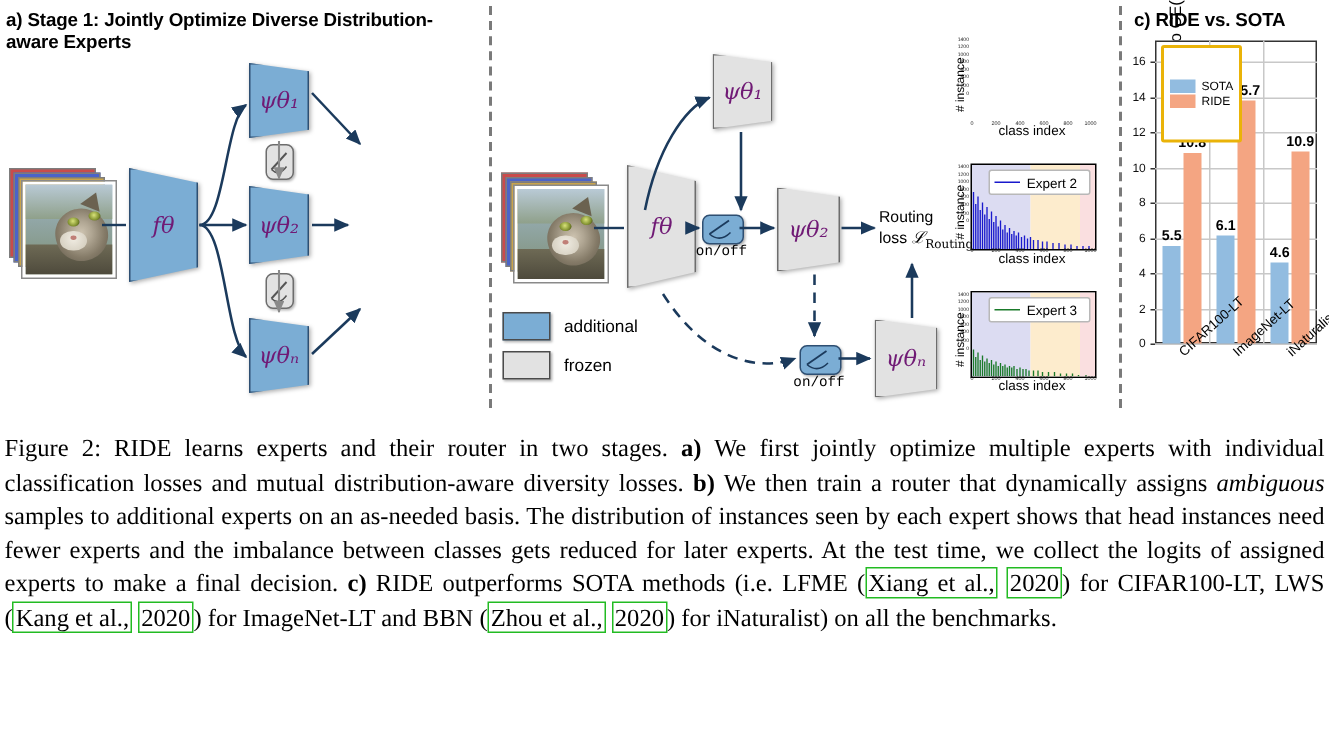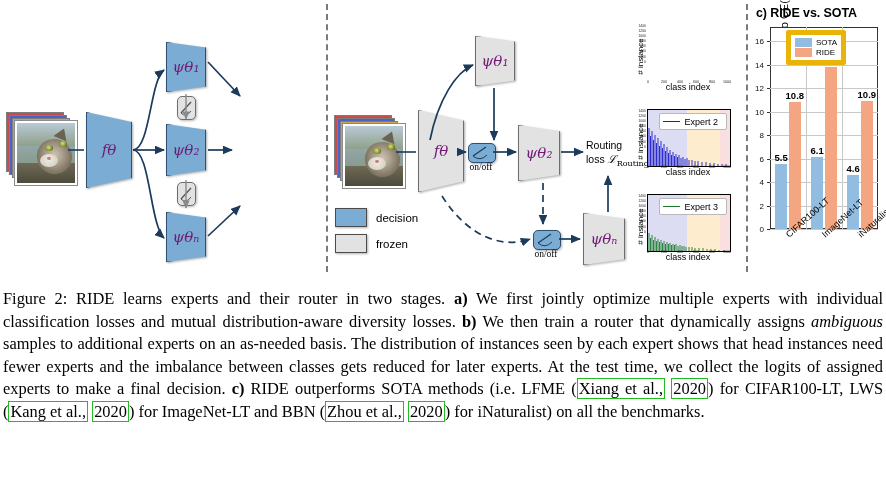--- a/index.html
+++ b/index.html
@@ -69,21 +69,21 @@
             font-family:"Liberation Sans",sans-serif;}
   .routText .cal{font-family:"DejaVu Serif",serif;font-style:italic;font-size:11px;}
   .routText .cal sub{font-style:normal;font-size:8px;}
 
   
   .sw{position:absolute;}
   .sw .box{position:absolute;left:0;top:0;width:100%;height:100%;background:#7badd4;
            border:1px solid #2e4f72;border-radius:5px;
            filter:drop-shadow(1px 1px .8px rgba(0,0,0,.3));}
   .sw .lbl{position:absolute;left:50%;transform:translateX(-50%);top:100%;margin-top:1px;
-           font-size:9.5px;white-space:nowrap;font-family:Liberation Serif, serif;}
+           font-size:9.5px;white-space:nowrap;font-family:Liberation Mono, monospace;}
   .skipicon{position:absolute;background:#e2e2e2;border:1px solid #6d6d6d;border-radius:5px;
             filter:drop-shadow(1px 1px .8px rgba(0,0,0,.28));}
 
   
   #bLegend{position:absolute;left:5px;top:208px;}
   #bLegend .row{display:flex;align-items:center;margin-bottom:7px;}
   #bLegend .sw2{width:30px;height:17px;border:1px solid #4b4b4b;margin-right:9px;
                 filter:drop-shadow(1.2px 1.2px .8px rgba(0,0,0,.3));}
   #bLegend .t{font-size:11.5px;}
 
@@ -117,22 +117,22 @@
   #bc .grid{position:absolute;left:0;width:100%;height:0;border-top:1px solid #c8c8c8;}
   #bc .vgrid{position:absolute;top:0;height:100%;width:0;border-left:1px solid #c8c8c8;}
   #bc .bar{position:absolute;bottom:0;}
   #bc .vlab{position:absolute;font-size:9.5px;font-weight:bold;white-space:nowrap;
             font-family:"Liberation Sans",sans-serif;}
   #bc .ytick{position:absolute;right:102%;transform:translateY(-50%);font-size:8px;
              font-family:"Liberation Sans",sans-serif;color:#111;}
   #bc .ytickmark{position:absolute;right:100%;width:3px;height:0;border-top:1px solid #333;}
   #bc .xtick{position:absolute;top:100%;transform-origin:left top;transform:rotate(-42deg);
              font-size:9px;white-space:nowrap;font-family:"Liberation Sans",sans-serif;}
-  #bc .lgdbox{position:absolute;left:16px;top:3px;background:#fff;border:5px solid #eab308;
-              border-radius:2px;padding:2px 4px;z-index:6;}
+  #bc .lgdbox{position:absolute;left:4px;top:3px;background:#fff;border:2px solid #eab308;
+              border-radius:2px;padding:20px 4px;z-index:6;}
   #bc .lgdbox .row{display:flex;align-items:center;margin:1px 0;}
   #bc .lgdbox .ck{width:17px;height:9px;margin-right:4px;}
   #bc .lgdbox .tx{font-size:8px;font-family:"Liberation Sans",sans-serif;}
   #cYlab{position:absolute;left:-51px;top:58px;width:170px;transform:rotate(-90deg);
          transform-origin:50% 50%;text-align:center;font-size:11px;
          font-family:"Liberation Sans",sans-serif;}
 
   
   #caption{position:absolute;left:3px;top:288px;width:880px;
            font-family:"Liberation Serif",serif;font-size:16.4px;line-height:22.6px;
@@ -143,20 +143,21 @@
 </style>
 </head>
 <body>
 
 <div id="fig">
 
   <div class="divider" id="div1"></div>
   <div class="divider" id="div2"></div>
 
   <div class="panel" id="panelA">
+    <div class="ptitle" style="left:4px;top:6px;width:300px;">a)   Stage 1: Jointly Optimize Diverse Distribution-aware Experts</div>
 
     <div class="imgstack" style="left:6px;top:112px;width:72px;height:78px;">
       <div class="sheet" style="left:0;top:0;width:56px;height:58px;background:#c94b4b;"></div>
       <div class="sheet" style="left:3px;top:3px;width:56px;height:58px;background:#4b63c9;"></div>
       <div class="sheet" style="left:6px;top:6px;width:56px;height:58px;background:#c9a44b;"></div>
       <div class="thumb" style="left:9px;top:9px;width:58px;height:60px;">
         <div class="sky"></div>
           <div class="grass"></div>
         <div class="catbody"></div>
         <div class="ear" style="left:66%;top:8%;transform:rotate(22deg);"></div>
@@ -297,21 +298,21 @@
       <div>Routing</div>
       <div>
         <span>loss</span>
         <span class="cal"><span>ℒ</span><sub>Routing</sub></span>
       </div>
     </div>
 
     <div id="bLegend">
       <div class="row">
         <div class="sw2" style="background:#7badd4;"></div>
-        <div class="t">decision</div>
+        <div class="t">additional</div>
       </div>
       <div class="row">
         <div class="sw2" style="background:#e2e2e2;"></div>
         <div class="t">frozen</div>
       </div>
     </div>
 
     <div class="eplot" style="left:295px;top:22px;">
       <div class="ytk">1400<br>1200<br>1000<br>800<br>600<br>400<br>200<br>0</div>
       <div class="xtk">

